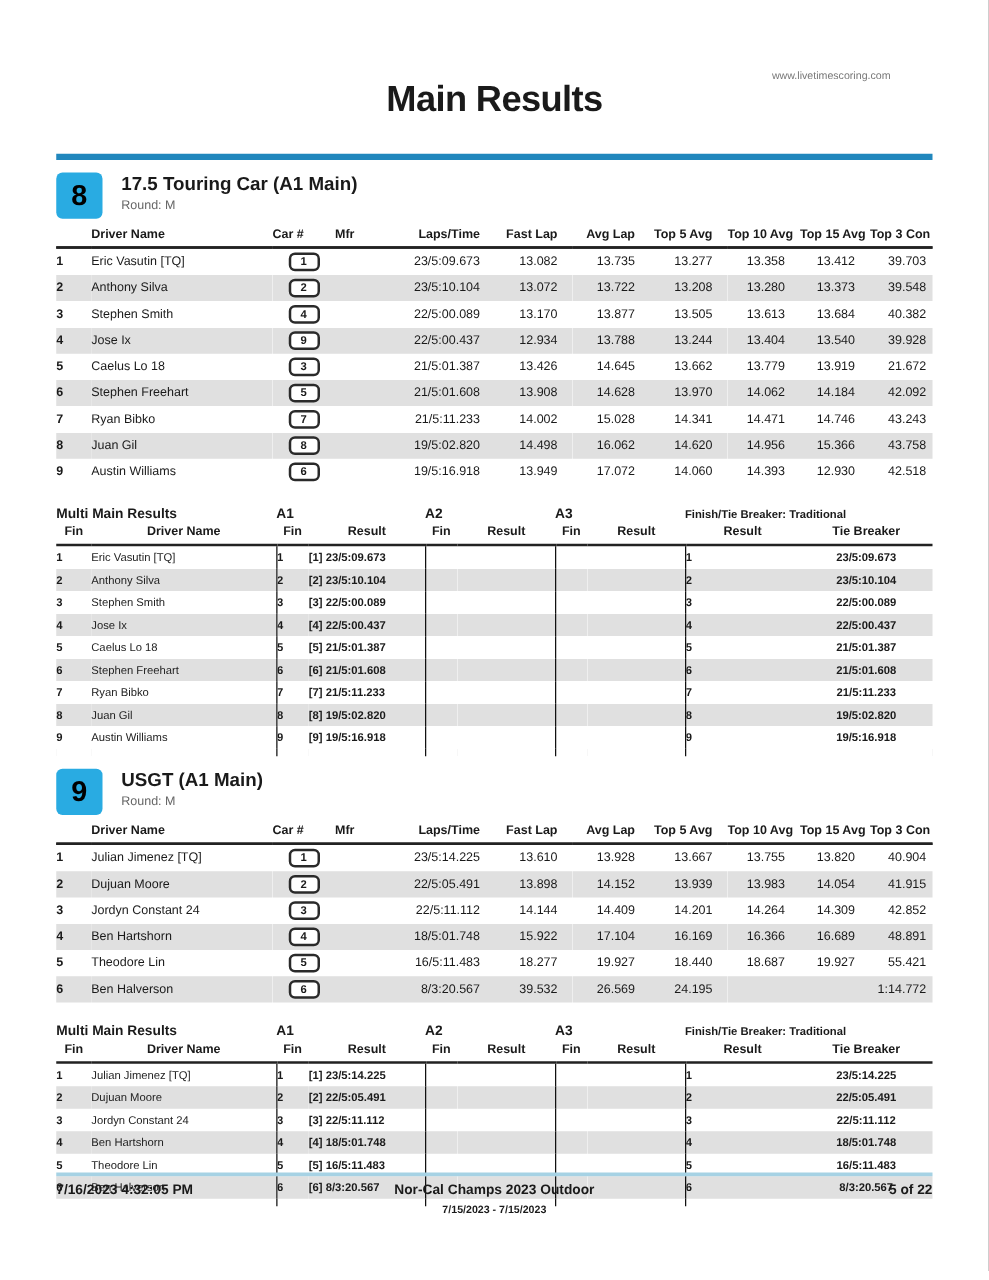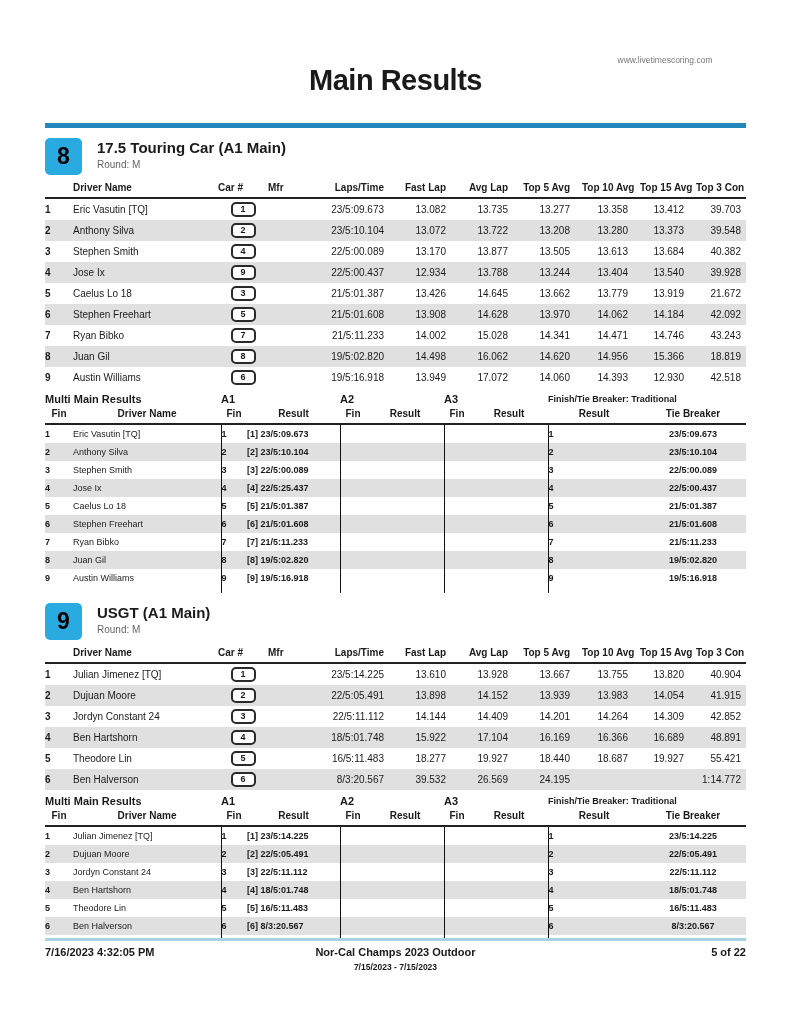--- a/index.html
+++ b/index.html
@@ -50,21 +50,21 @@
   .results td{font-size:10px;padding:3px 0;}
   .c-pos{font-weight:bold;padding-left:2px;}
   .c-car{text-align:center;}
   th.num,td.num{text-align:right;padding-right:12px;}
   th.last,td.last{padding-right:5px;}
   .car-badge{display:inline-block;min-width:25px;padding:0 2px;border:2px solid #2a2a2a;
     border-radius:5px;background:#fff;font-size:9px;font-weight:bold;text-align:center;
     line-height:11px;}
 
   
-  .multi{margin-top:4px;}
+  .multi{margin-top:16px;}
   .multi thead tr.row1 th{font-size:11px;font-weight:bold;text-align:left;padding:1px 0 2px;}
   .multi thead tr.row1 th.mh-finish{font-size:9px;vertical-align:bottom;padding-bottom:3px;}
   .multi thead tr.row2 th{font-size:10px;font-weight:bold;text-align:center;
     border-bottom:2px solid #222;padding:1px 0 4px;}
   .multi thead th.h-tie{text-align:center;}
   .multi td{font-size:9px;padding:4px 0;}
   .m-fin{font-weight:bold;padding-left:2px;}
   .m-driver{font-size:8.5px;color:#222;}
   .m-res{font-weight:bold;padding-left:3px;}
   .m-result{font-weight:bold;padding-left:3px;}
@@ -229,21 +229,21 @@
                 <td class="c-pos">8</td>
                 <td class="c-driver">Juan Gil</td>
                 <td class="c-car"><span class="car-badge">8</span></td>
                 <td class="c-mfr"></td>
                 <td class="num">19/5:02.820</td>
                 <td class="num">14.498</td>
                 <td class="num">16.062</td>
                 <td class="num">14.620</td>
                 <td class="num">14.956</td>
                 <td class="num">15.366</td>
-                <td class="num last">18.819</td>
+                <td class="num last">43.758</td>
               </tr>
               <tr>
                 <td class="c-pos">9</td>
                 <td class="c-driver">Austin Williams</td>
                 <td class="c-car"><span class="car-badge">6</span></td>
                 <td class="c-mfr"></td>
                 <td class="num">19/5:16.918</td>
                 <td class="num">13.949</td>
                 <td class="num">17.072</td>
                 <td class="num">14.060</td>
@@ -322,21 +322,21 @@
                 <td class="m-res"></td>
                 <td class="m-fin bl"></td>
                 <td class="m-res"></td>
                 <td class="m-result bl">3</td>
                 <td class="m-tie">22/5:00.089</td>
               </tr>
               <tr>
                 <td class="m-fin">4</td>
                 <td class="m-driver">Jose Ix</td>
                 <td class="m-fin bl">4</td>
-                <td class="m-res">[4] 22/5:25.437</td>
+                <td class="m-res">[4] 22/5:00.437</td>
                 <td class="m-fin bl"></td>
                 <td class="m-res"></td>
                 <td class="m-fin bl"></td>
                 <td class="m-res"></td>
                 <td class="m-result bl">4</td>
                 <td class="m-tie">22/5:00.437</td>
               </tr>
               <tr>
                 <td class="m-fin">5</td>
                 <td class="m-driver">Caelus Lo 18</td>

